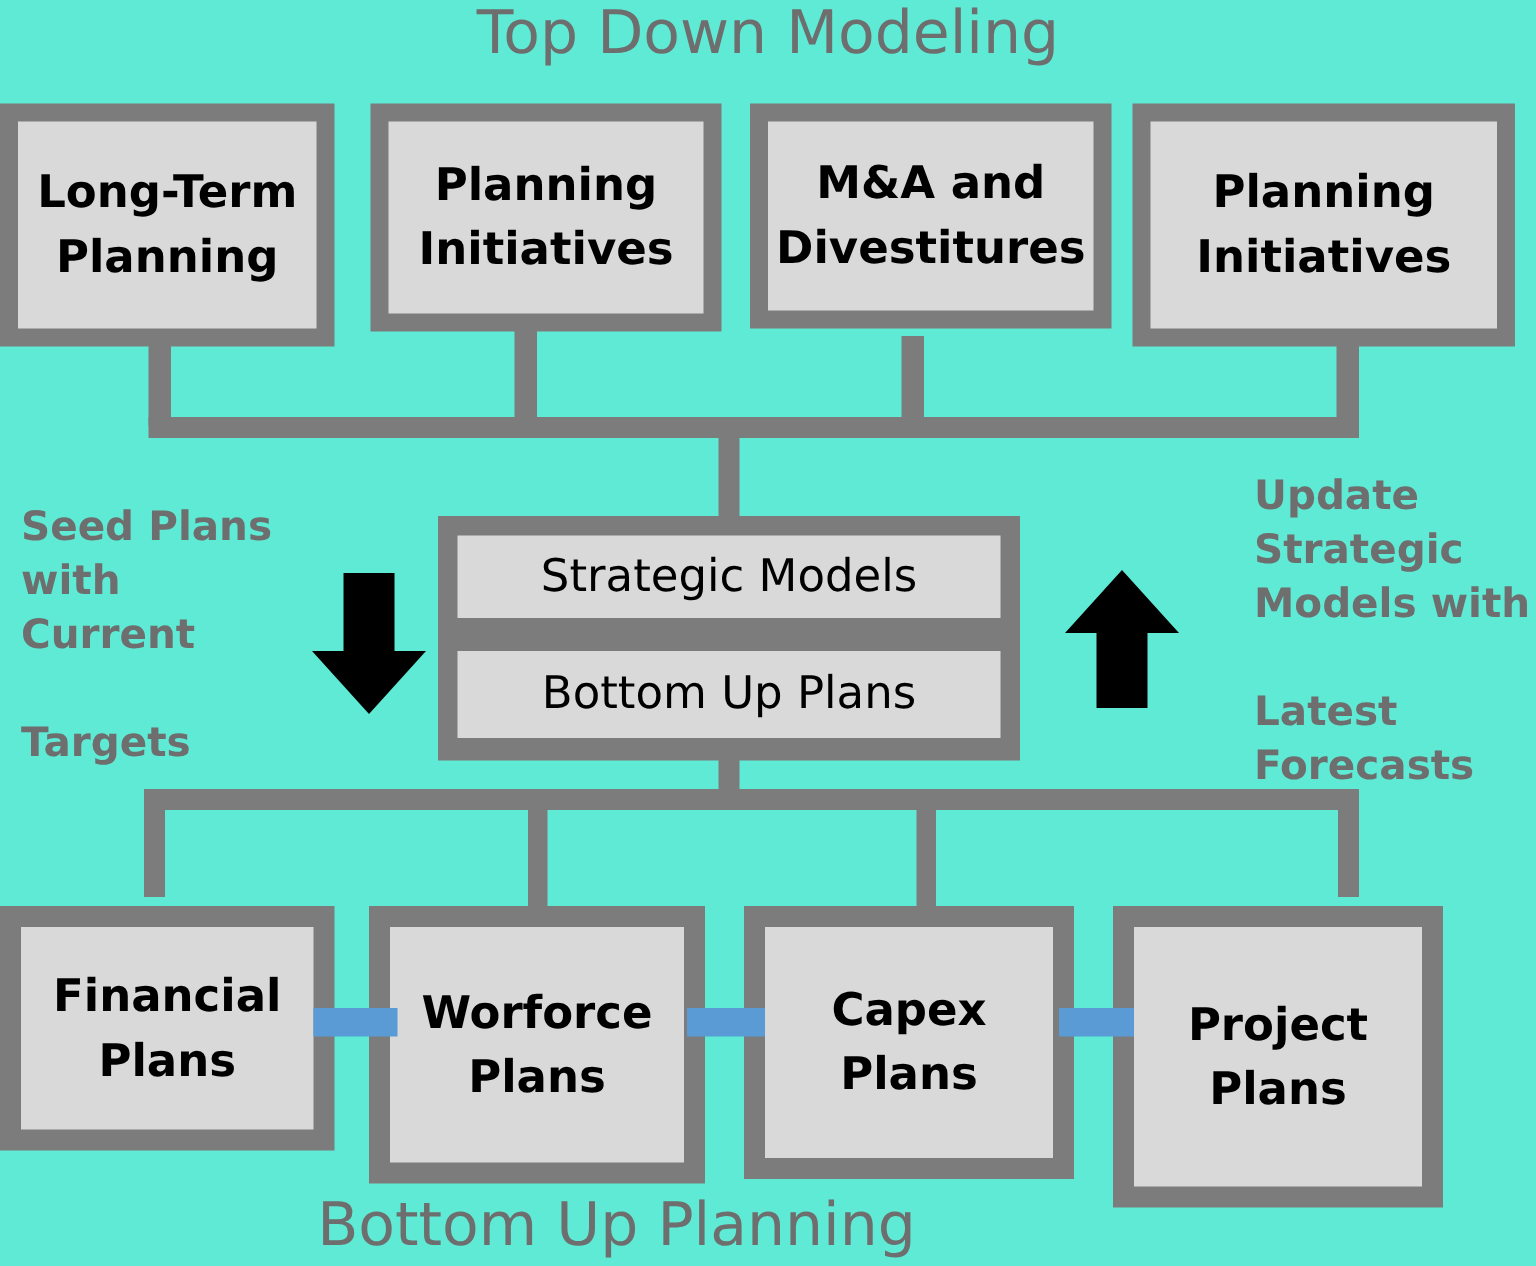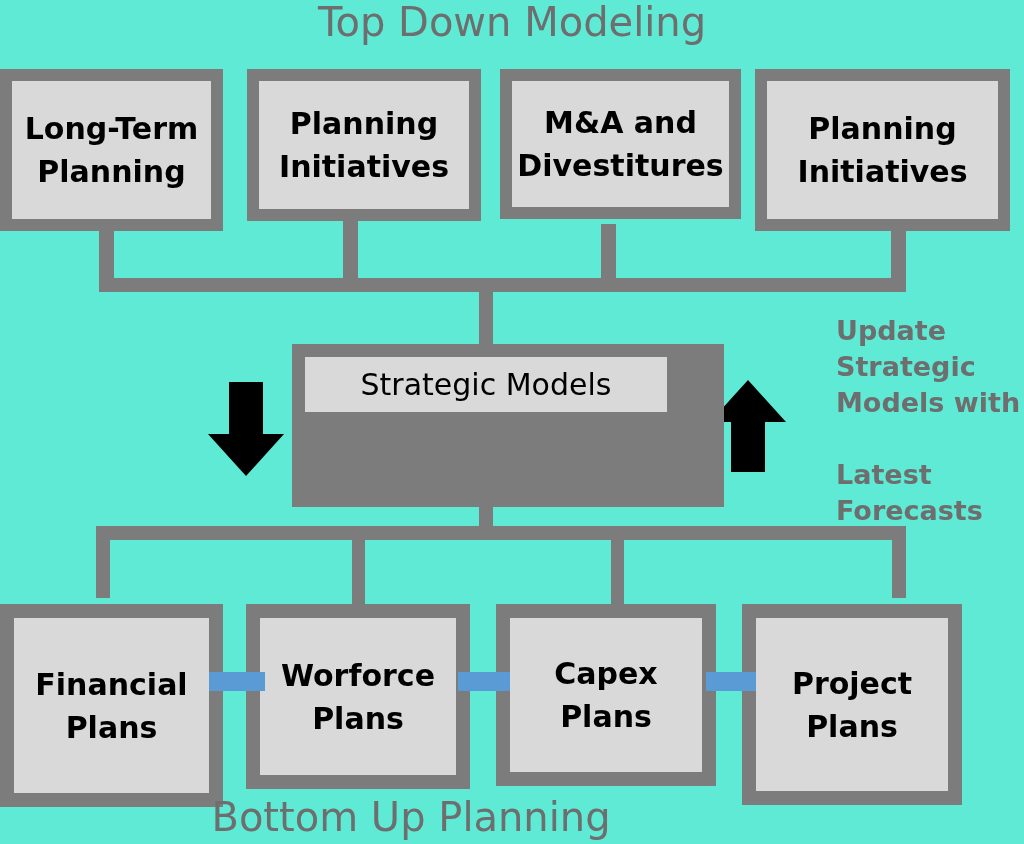--- a/index.html
+++ b/index.html
@@ -151,52 +151,60 @@
 
   <div class="bar" style="left:99px;  top:224px; width:15px; height:60px;"></div>
   <div class="bar" style="left:343px; top:218px; width:15px; height:66px;"></div>
   <div class="bar" style="left:601px; top:224px; width:15px; height:60px;"></div>
   <div class="bar" style="left:891px; top:224px; width:15px; height:60px;"></div>
 
   <div class="bar" style="left:99px; top:278px; width:807px; height:14px;"></div>
 
   <div class="bar" style="left:479px; top:278px; width:14px; height:68px;"></div>
 
+  <div class="side-note" id="note-left">Seed Plans
+with
+Current
+
+Targets</div>
 
   <div class="side-note" id="note-right">Update
 Strategic
 Models with
 
 Latest
 Forecasts</div>
 
   <svg class="arrow" style="left:208px; top:382px;" width="76" height="94" viewBox="0 0 76 94">
     <polygon points="21,0 55,0 55,52 76,52 38,94 0,52 21,52" fill="#000000"></polygon>
   </svg>
 
   <svg class="arrow" style="left:710px; top:380px;" width="76" height="92" viewBox="0 0 76 92">
     <polygon points="38,0 76,42 55,42 55,92 21,92 21,42 0,42" fill="#000000"></polygon>
   </svg>
 
-  <div id="mid-box" style="left:292px; top:344px; width:432px; height:163px;text-align:right;">
+  <div id="mid-box" style="left:292px; top:344px; width:388px; height:163px;text-align:right;">
     <div class="panel" style="left:13px; top:13px; width:362px; height:55px;">
       <span>Strategic Models</span>
+    </div>
+    <div class="panel" style="left:13px; top:90px; width:362px; height:58px;">
+      <span>Bottom Up Plans</span>
     </div>
   </div>
 
   <div class="bar" style="left:479px; top:505px; width:14px; height:28px;"></div>
 
   <div class="bar" style="left:96px; top:526px; width:810px; height:14px;"></div>
 
   <div class="bar" style="left:96px;  top:526px; width:14px; height:72px;"></div>
   <div class="bar" style="left:352px; top:526px; width:13px; height:90px;"></div>
   <div class="bar" style="left:611px; top:526px; width:13px; height:90px;"></div>
   <div class="bar" style="left:892px; top:526px; width:14px; height:72px;"></div>
 
-  <div class="fbox bot-box" style="left:0px;   top:604px; width:223px; height:203px;">
+  <div class="fbox bot-box" style="left:0px;   top:604px; width:223px; height:163px;">
     <div class="inner">
       <span class="label">Financial
 Plans</span>
     </div>
   </div>
 
   <div class="fbox bot-box" style="left:246px; top:604px; width:224px; height:185px;">
     <div class="inner">
       <span class="label">Worforce
 Plans</span>

